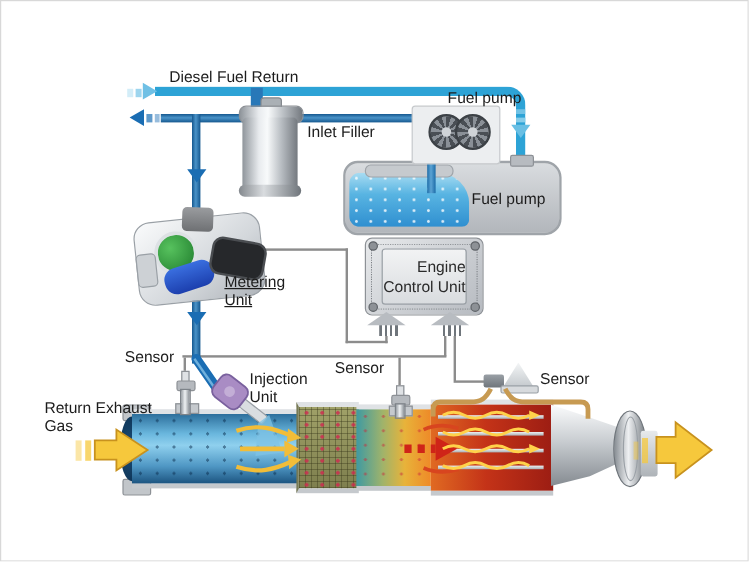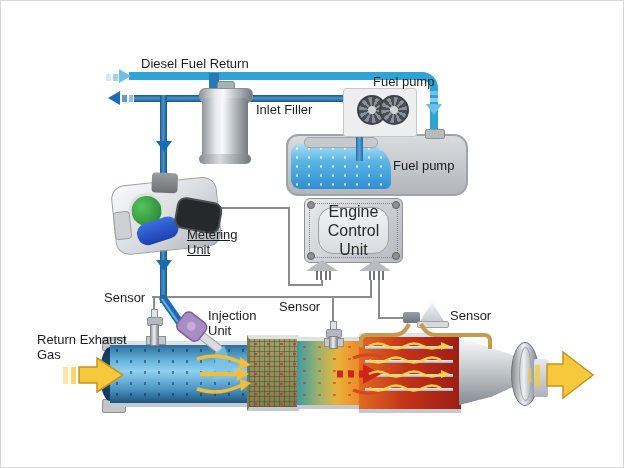--- a/index.html
+++ b/index.html
@@ -102,23 +102,23 @@
     <div class="abs" style="left:0px;top:30px;width:15px;height:26px;border-radius:4px;background:#cdd1d5;border:1px solid #9aa0a6;"></div>
   </div>
 
   <div class="abs" style="left:303px;top:197px;width:97px;height:63px;border-radius:6px;border:1px solid #8d9196;
        background:linear-gradient(135deg,#e8eaec,#b6bac0);">
     <div class="abs" style="left:4px;top:4px;right:4px;bottom:4px;border:1px dotted #7c8085;border-radius:4px;"></div>
     <div class="abs" style="left:2px;top:2px;width:6px;height:6px;border-radius:50%;background:#8d9196;border:1px solid #5f6368;"></div>
     <div class="abs" style="right:2px;top:2px;width:6px;height:6px;border-radius:50%;background:#8d9196;border:1px solid #5f6368;"></div>
     <div class="abs" style="left:2px;bottom:2px;width:6px;height:6px;border-radius:50%;background:#8d9196;border:1px solid #5f6368;"></div>
     <div class="abs" style="right:2px;bottom:2px;width:6px;height:6px;border-radius:50%;background:#8d9196;border:1px solid #5f6368;"></div>
-    <div class="abs" style="left:13px;top:8px;right:13px;bottom:8px;border:1px solid #9aa0a6;border-radius:15px;
+    <div class="abs" style="left:13px;top:8px;right:13px;bottom:8px;border:1px solid #9aa0a6;border-radius:3px;
          background:linear-gradient(180deg,#f2f3f4,#d9dcdf);display:flex;align-items:center;justify-content:center;
-         text-align:center;font-size:16px;line-height:1.2;color:#2a2a2a;">
+         text-align:right;font-size:13px;line-height:1.2;color:#2a2a2a;">
       <span>Engine Control Unit</span>
     </div>
   </div>
 
   <div class="tri" style="left:305px;top:259px;border-bottom:11px solid #b8bcc1;border-left:16px solid transparent;border-right:16px solid transparent;"></div>
   <div class="pins" style="left:315px;top:270px;"></div>
   <div class="tri" style="left:358px;top:259px;border-bottom:11px solid #b8bcc1;border-left:16px solid transparent;border-right:16px solid transparent;"></div>
   <div class="pins" style="left:368px;top:270px;"></div>
 
   <div class="abs" style="left:101px;top:336px;width:22px;height:12px;background:#c2c6ca;border:1px solid #8d9196;border-radius:2px;"></div>

